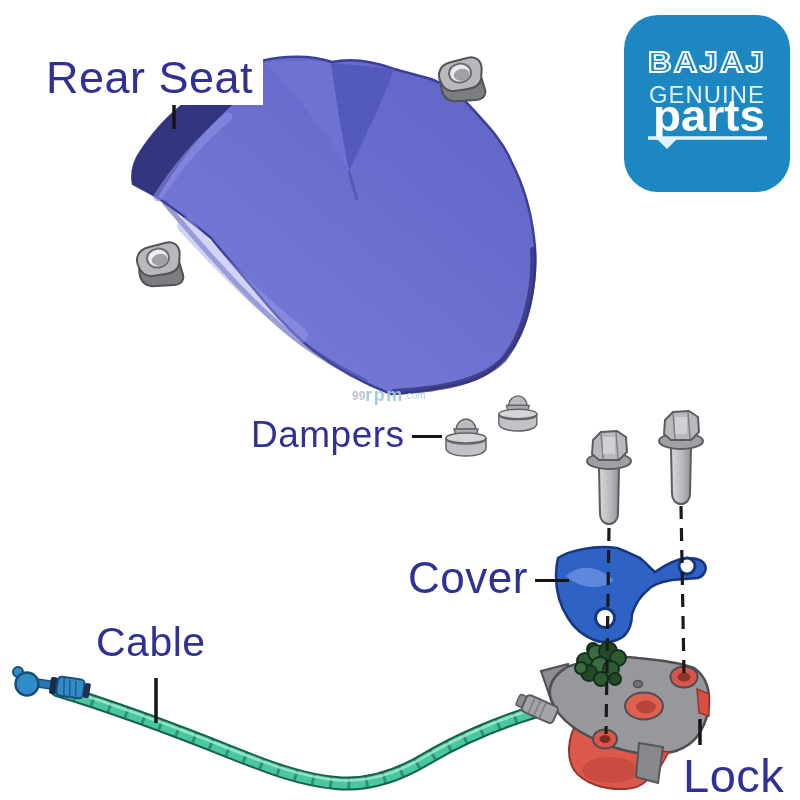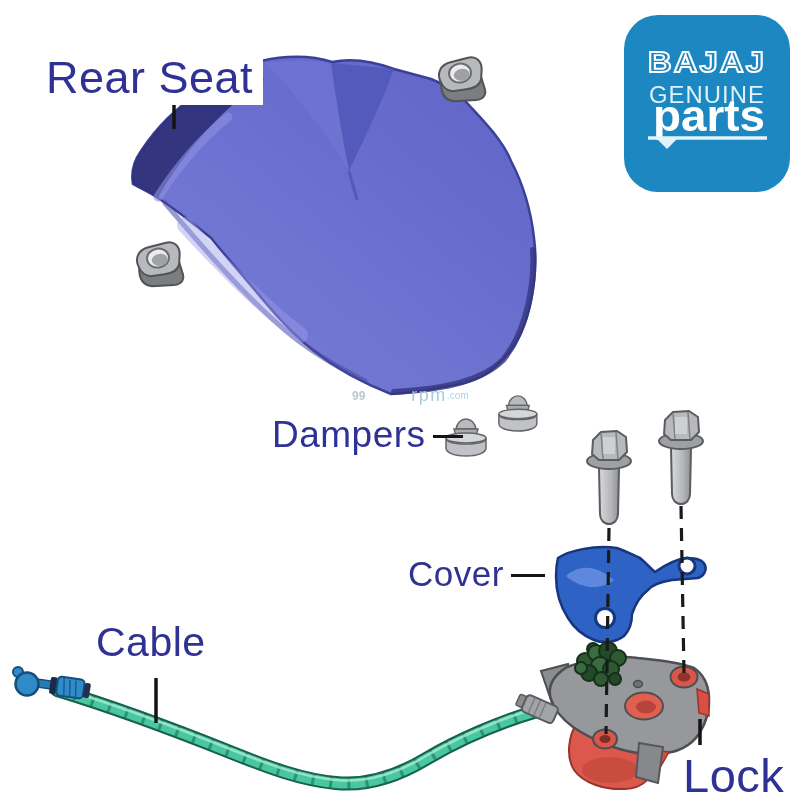--- a/index.html
+++ b/index.html
@@ -3,27 +3,27 @@
 <meta charset="utf-8">
 <style>
   html,body{margin:0;padding:0;background:#ffffff;}
   .stage{position:relative;width:800px;height:800px;background:#fff;overflow:hidden;
          font-family:"Liberation Sans",sans-serif;}
   .art{position:absolute;left:0;top:0;}
   .part-label{position:absolute;color:var(--label-text,#2f3195);font-size:37px;
       letter-spacing:.5px;white-space:nowrap;display:flex;align-items:center;line-height:1;}
   .part-label .dash{height:0;width:30px;border-top:3.5px solid var(--leader-line,#141414);margin-left:7px;margin-top:4px;}
   #label-rear-seat{left:46px;top:55px;font-size:45px;background:#fff;padding:0 10px 5px 0;}
-  #label-dampers{left:251px;top:416px;margin-left:21px;}
-  #label-cover{left:408px;top:556px;font-size:35px;}
+  #label-dampers{left:251px;top:416px;}
+  #label-cover{left:408px;top:556px;font-size:44px;}
   #label-cable{left:96px;top:622px;font-size:41px;}
   #label-lock{left:683px;top:752px;font-size:47px;}
   .watermark{position:absolute;left:352px;top:385px;opacity:.92;white-space:nowrap;display:flex;align-items:center;}
   .wm-99{font-size:12px;color:#b5c4cc;font-weight:700;}
-  .wm-rpm{font-size:18px;color:var(--watermark-text,#9fc6dc);font-weight:400;letter-spacing:1.5px;padding-left:46px;}
+  .wm-rpm{font-size:18px;color:var(--watermark-text,#9fc6dc);font-weight:700;letter-spacing:1.5px;}
   .wm-com{font-size:10px;color:#abd0e2;font-weight:400;}
   .logo{position:absolute;left:624px;top:9px;width:166px;height:177px;
         border-radius:34px;background:var(--logo-bg,#1d87c1);margin-top:6px;}
 </style>
 </head>
 <body>
 
 <div class="stage">
 
   <svg class="art" width="800" height="800" viewBox="0 0 800 800">

